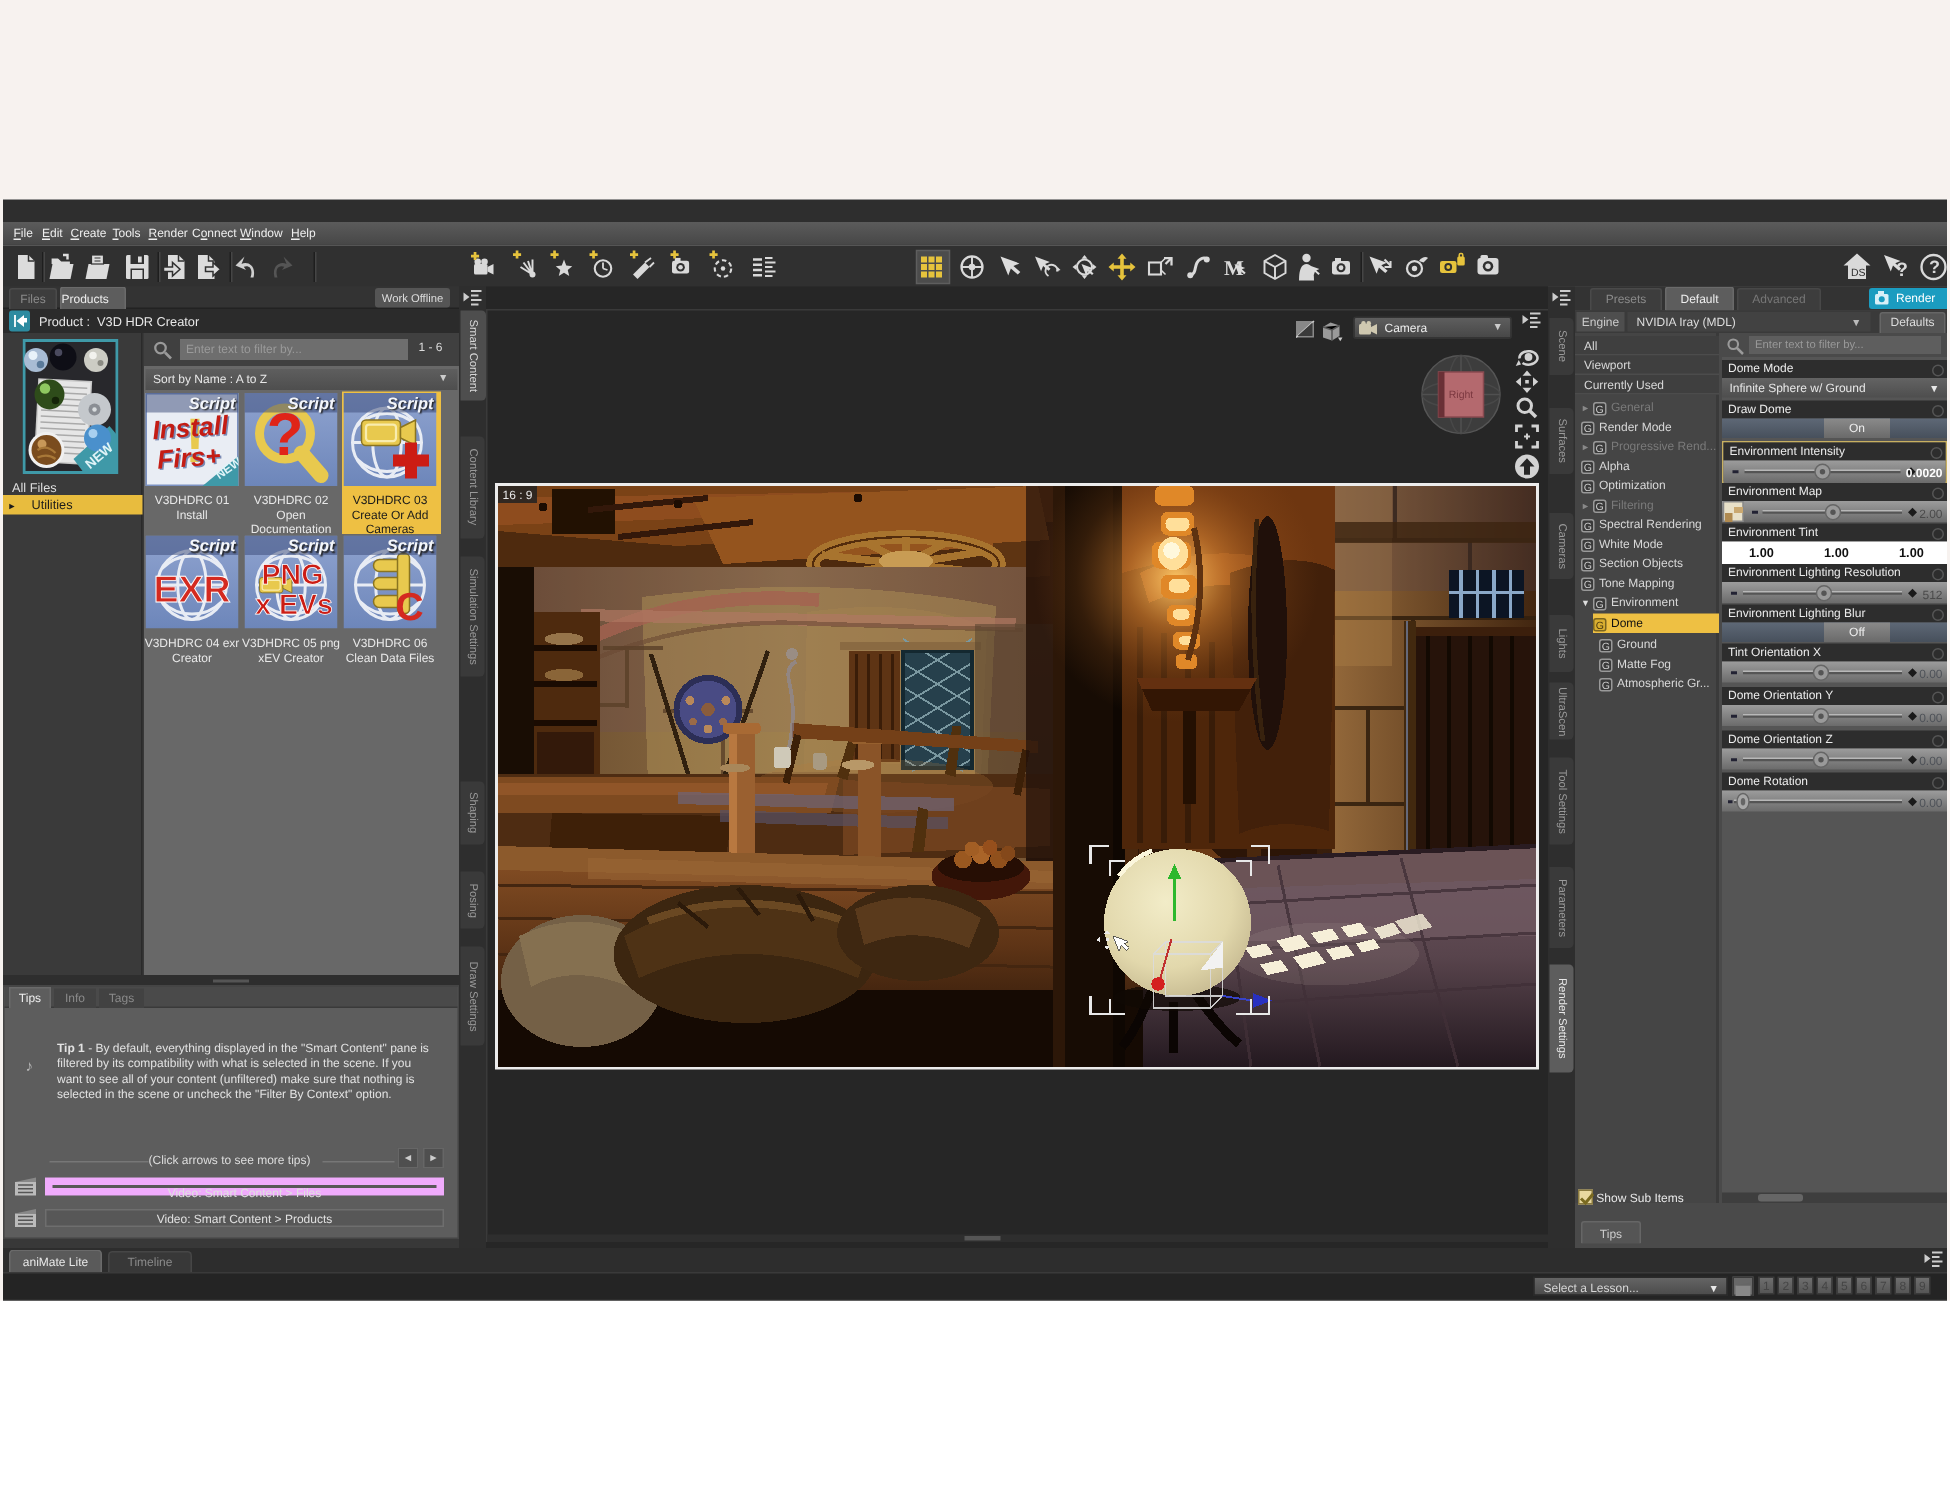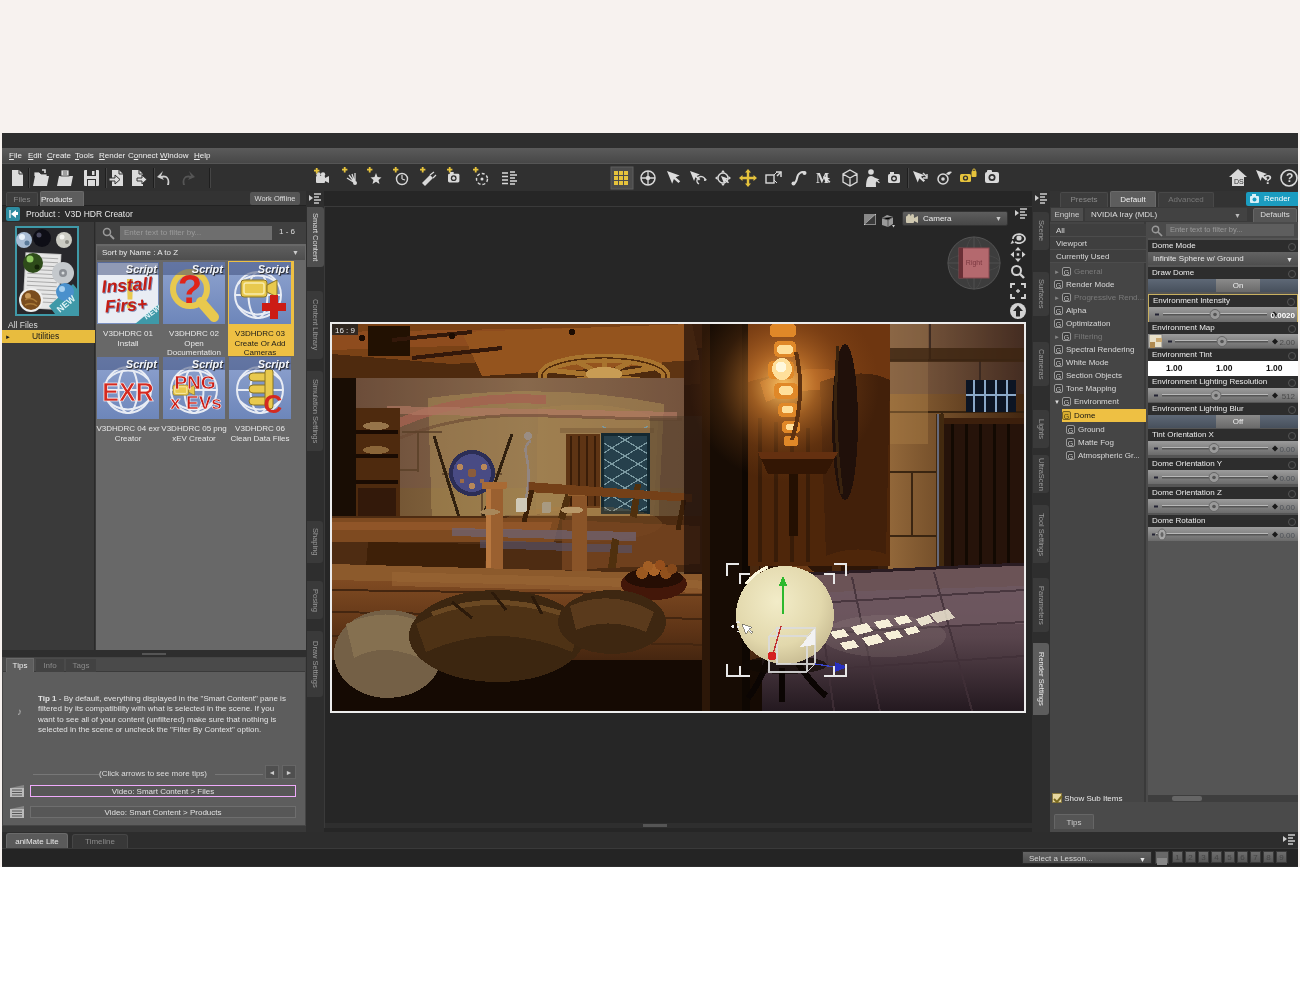--- a/index.html
+++ b/index.html
@@ -298,21 +298,21 @@
           <circle cx="16" cy="74" r="10" fill="#7a4c1e"></circle>
           <circle cx="13" cy="70" r="3" fill="#c89858"></circle>
           <path d="M10,74 q6,-4 12,2 M10,79 q7,-3 12,1" stroke="#a87838" stroke-width="1.5" fill="none"></path>
         <path d="M34,80 L58,58 L63,64 L63,88 L40,88 Z" fill="#3f99a8"></path>
         <circle cx="50" cy="66" r="9" fill="#4a90cc"></circle>
           <circle cx="47" cy="63" r="3" fill="#a8d0f0"></circle>
         <text x="41" y="84" font-size="9" fill="#e0f4f8" font-weight="bold" transform="rotate(-40 47 80)">NEW</text>
       </svg>
       <div class="abs" style="left:6px;top:98px;color:#ddd;font-size:8.5px;">All Files</div>
       <div class="abs" style="left:0;top:108px;width:93px;height:13px;background:#e8bc3e;color:#1a1a1a;font-size:8.5px;line-height:13px;">
-        <span style="margin-left:3px;font-size:6px;">►</span><span style="margin-left:21px;">Utilities</span>
+        <span style="margin-left:3px;font-size:6px;">►</span><span style="margin-left:10px;">Utilities</span>
       </div>
     </div>
 
     <div class="abs" style="left:94px;top:31px;width:210px;height:429px;background:#686868;">
 
       <div class="abs" style="left:0;top:0;width:210px;height:22px;background:#404040;">
         <svg class="abs" style="left:6px;top:5px;" width="13" height="13">
             <circle cx="5" cy="5" r="3.5" fill="none" stroke="#9a9a9a" stroke-width="1.5"></circle>
             <path d="M8,8 L12,12" stroke="#9a9a9a" stroke-width="1.8"></path>
           </svg>
@@ -430,21 +430,21 @@
       <div class="abs" style="left:30px;top:116px;width:66px;height:1px;background:#777;"></div>
       <div class="abs" style="left:96px;top:111px;color:#ddd;font-size:8px;">(Click arrows to see more tips)</div>
       <div class="abs" style="left:212px;top:116px;width:48px;height:1px;background:#777;"></div>
       <div class="abs" style="left:262px;top:107px;width:14px;height:14px;background:#4f4f4f;border:1px solid #666;color:#ccc;font-size:7px;text-align:center;line-height:13px;">◄</div>
       <div class="abs" style="left:279px;top:107px;width:14px;height:14px;background:#4f4f4f;border:1px solid #666;color:#ccc;font-size:7px;text-align:center;line-height:13px;">►</div>
       <svg class="abs" style="left:7px;top:126px;" width="16" height="14">
           <rect x="0" y="4" width="14" height="9" fill="#bbb"></rect>
           <path d="M0,4 L14,1 L14,4 Z" fill="#888"></path>
           <path d="M2,6 h10 M2,8.5 h10 M2,11 h10" stroke="#555" stroke-width="1"></path>
         </svg>
-      <div class="abs" style="left:27px;top:127px;width:266px;height:12px;background:#575757;border:1px solid #f0abfc;color:#e0e0e0;font-size:8px;text-align:center;line-height:12px;">Video: Smart Content &gt; Files</div>
+      <div class="abs" style="left:27px;top:127px;width:266px;height:12px;background:#575757;border:5px solid #f0abfc;color:#e0e0e0;font-size:8px;text-align:center;line-height:12px;">Video: Smart Content &gt; Files</div>
       <svg class="abs" style="left:7px;top:147px;" width="16" height="14">
           <rect x="0" y="4" width="14" height="9" fill="#bbb"></rect>
           <path d="M0,4 L14,1 L14,4 Z" fill="#888"></path>
           <path d="M2,6 h10 M2,8.5 h10 M2,11 h10" stroke="#555" stroke-width="1"></path>
         </svg>
       <div class="abs" style="left:27px;top:148px;width:266px;height:12px;background:#575757;border:1px solid #6e6e6e;color:#e0e0e0;font-size:8px;text-align:center;line-height:12px;">Video: Smart Content &gt; Products</div>
     </div>
   </div>
 
   <div class="abs" id="lefttabs" style="left:304px;top:58px;width:18px;height:644px;background:#2e2e2e;">

